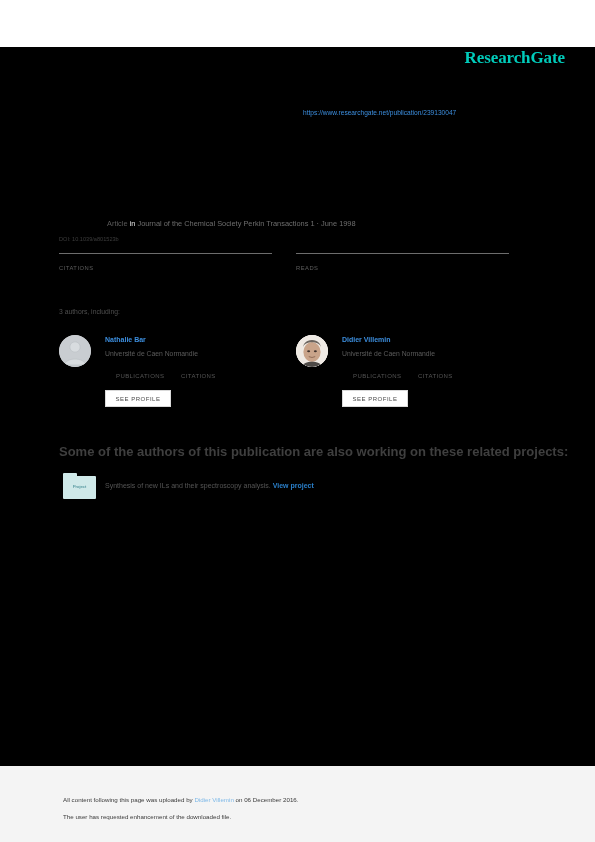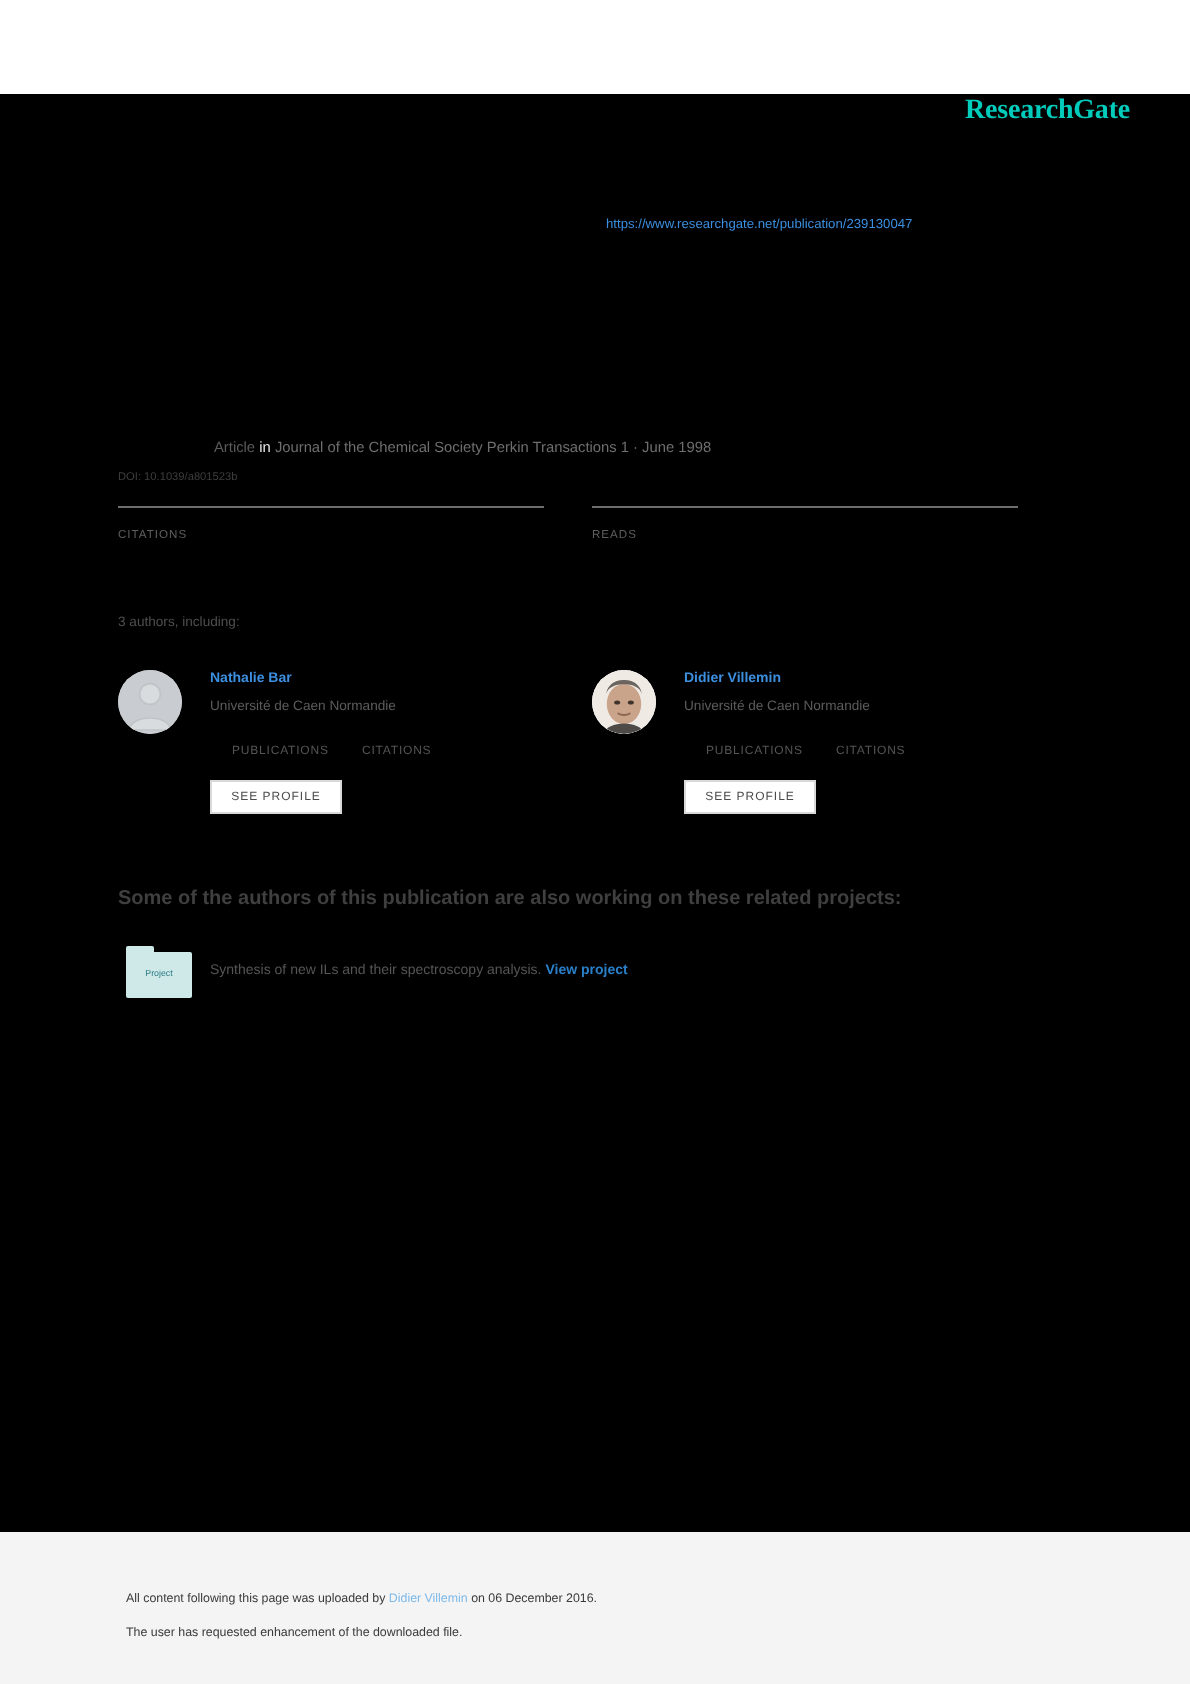--- a/index.html
+++ b/index.html
@@ -25,21 +25,21 @@
     left: 0; top: 0;
     width: 595px; height: 47px;
     background: #ffffff;
   }
 
   
   .rg-logo {
     position: absolute;
     right: 30px; top: 48px;
     font-family: "Liberation Serif", serif;
-    font-size: 14px;
+    font-size: 17px;
     font-weight: bold;
     color: #00ccbb;
     letter-spacing: -0.1px;
     white-space: nowrap;
   }
 
   
   .hidden-text {
     position: absolute;
     color: #000000;
@@ -194,21 +194,21 @@
     letter-spacing: 0.5px;
     display: flex;
     align-items: center;
     justify-content: center;
   }
 
   
   .projects-head {
     position: absolute;
     left: 59px; top: 444px;
-    font-size: 10px;
+    font-size: 13px;
     font-weight: bold;
     color: #3f3f3f;
   }
 
   .project-row {
     position: absolute;
     left: 63px; top: 473px;
     width: 450px; height: 28px;
   }
 

